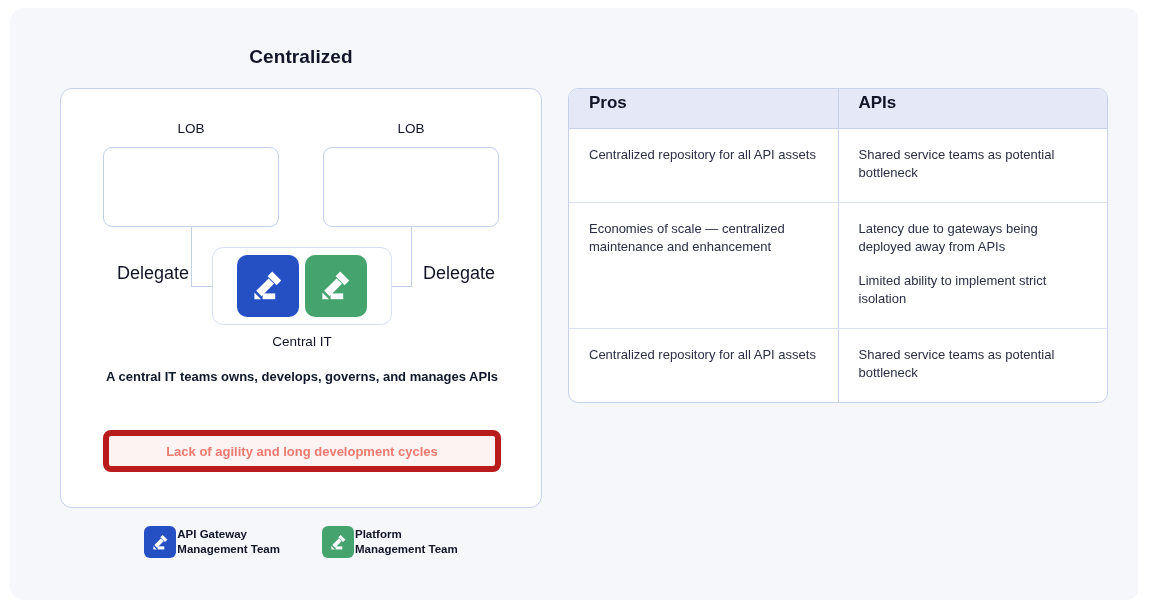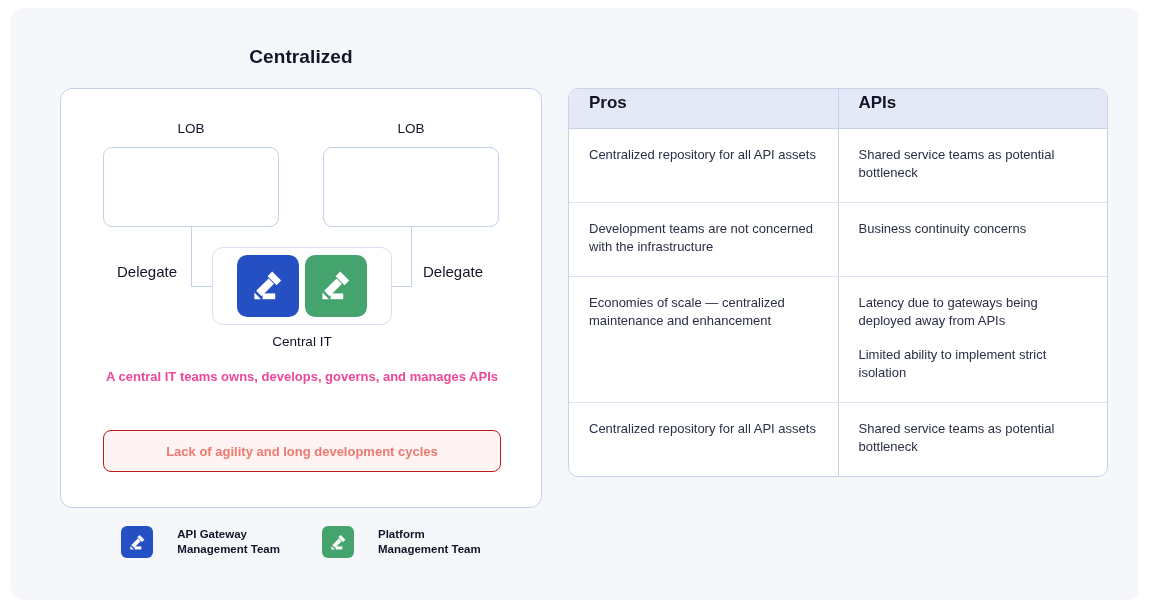--- a/index.html
+++ b/index.html
@@ -77,21 +77,21 @@
   
   .conn {
     position: absolute;
     background: #c3d0ea;
   }
   .conn.v { width: 1px; }
   .conn.h { height: 1px; }
 
   .delegate-label {
     position: absolute;
-    font-size: 15px;
+    font-size: 18px;
     color: #121528;
     top: 174px;
   }
   .delegate-label.left  { left: 56px; }
   .delegate-label.right { left: 362px; }
 
   .central-card {
     position: absolute;
     left: 151px;
     top: 158px;
@@ -128,31 +128,31 @@
     color: #121528;
   }
   .central-caption {
     position: absolute;
     left: 0;
     top: 280px;
     width: 482px;
     text-align: center;
     font-size: 13px;
     font-weight: bold;
-    color: #ec4899;
+    color: #0f172a;
   }
 
   .alert-box {
     position: absolute;
     left: 42px;
     top: 341px;
     width: 398px;
     height: 42px;
     background: #fdf3f2;
-    border: 1px solid #b91c1c;
+    border: 6px solid #b91c1c;
     border-radius: 8px;
     box-sizing: border-box;
     display: flex;
     align-items: center;
     justify-content: center;
     font-size: 13px;
     font-weight: bold;
     color: #ec7a70;
   }
 
@@ -162,21 +162,21 @@
     left: 50px;
     top: 518px;
     width: 482px;
     display: flex;
     justify-content: center;
     gap: 42px;
   }
   .legend-item {
     display: flex;
     align-items: center;
-    gap: 24px;
+    gap: 1px;
   }
   .legend-tile {
     width: 32px;
     height: 32px;
     border-radius: 6px;
     display: flex;
     align-items: center;
     justify-content: center;
     flex: none;
   }
@@ -334,28 +334,20 @@
           <tr>
             <td>
               <div class="para">Centralized repository for all API assets</div>
             </td>
             <td>
               <div class="para">Shared service teams as potential bottleneck</div>
             </td>
           </tr>
           <tr>
             <td>
-              <div class="para">Development teams are not concerned with the infrastructure</div>
-            </td>
-            <td>
-              <div class="para">Business continuity concerns</div>
-            </td>
-          </tr>
-          <tr>
-            <td>
               <div class="para">Economies of scale — centralized maintenance and enhancement</div>
             </td>
             <td>
               <div class="para">Latency due to gateways being deployed away from APIs</div>
               <div class="para">Limited ability to implement strict isolation</div>
             </td>
           </tr>
           <tr>
             <td>
               <div class="para">Centralized repository for all API assets</div>

